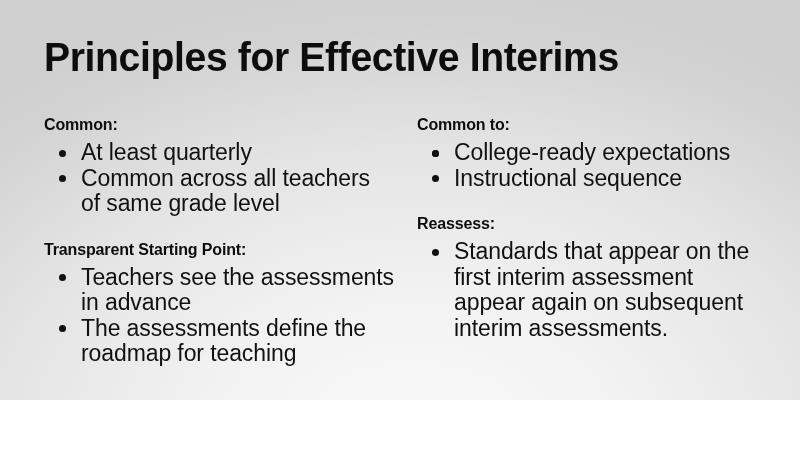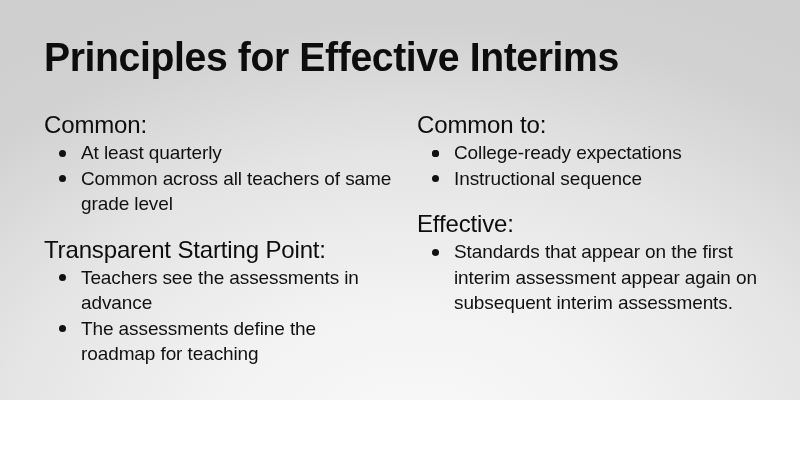--- a/index.html
+++ b/index.html
@@ -51,39 +51,39 @@
     width: 350px;
   }
   .col-right {
     left: 417px;
     width: 352px;
   }
   .group {
     margin: 0;
   }
   .group-heading {
-    font-size: 24px;
+    font-size: 16px;
     line-height: 26px;
-    font-weight: normal;
+    font-weight: bold;
     color: #0d0d0d;
     letter-spacing: -0.15px;
     margin: 0 0 2px 0;
   }
   .group + .group {
     margin-top: 20px;
   }
   .bullet-list {
     list-style: none;
     margin: 0;
     padding: 0;
   }
   .bullet-item {
     position: relative;
     padding-left: 37px;
-    font-size: 19px;
+    font-size: 23px;
     line-height: 25.5px;
     color: #111111;
     letter-spacing: -0.1px;
     margin-bottom: 0px;
   }
   .bullet-dot {
     position: absolute;
     left: 15px;
     top: 9.5px;
     width: 7px;
@@ -149,21 +149,21 @@
             <span class="bullet-text">College-ready expectations</span>
           </li>
           <li class="bullet-item">
             <span class="bullet-dot"></span>
             <span class="bullet-text">Instructional sequence</span>
           </li>
         </ul>
       </div>
 
       <div class="group">
-        <div class="group-heading">Effective:</div>
+        <div class="group-heading">Reassess:</div>
         <ul class="bullet-list">
           <li class="bullet-item">
             <span class="bullet-dot"></span>
             <span class="bullet-text">Standards that appear on the first interim assessment appear again on subsequent interim assessments.</span>
           </li>
         </ul>
       </div>
 
     </div>
 

